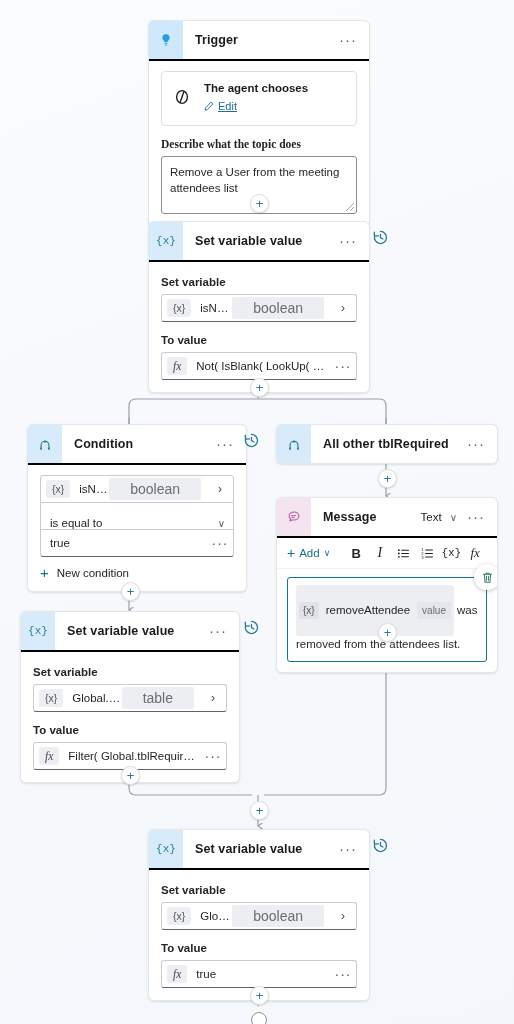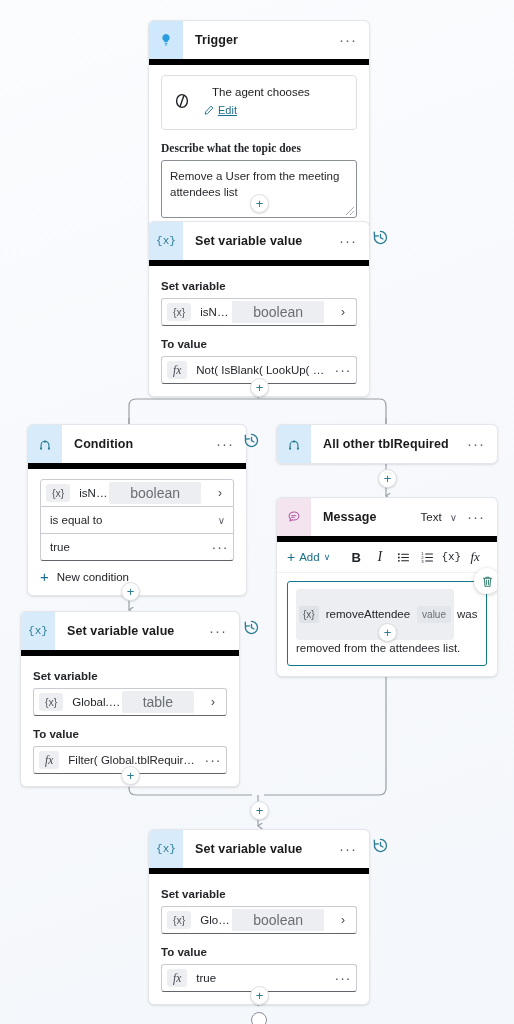--- a/index.html
+++ b/index.html
@@ -20,21 +20,21 @@
     background:#ffffff;
     border:1px solid #e3e6ea;
     border-radius:6px;
     box-shadow:0 1px 3px rgba(0,0,0,.07), 0 0.5px 1px rgba(0,0,0,.04);
     overflow:hidden;
     z-index:5;
   }
   .card-head{
     display:flex;align-items:center;
     height:38px;
-    border-bottom:6px solid #000000;
+    border-bottom:2px solid #000000;
     position:relative;
   }
   .head-icon{
     width:34px;height:38px;
     display:flex;align-items:center;justify-content:center;
     flex:0 0 34px;
   }
   .head-icon.blue{background:#cfe8fb;}
   .head-icon.lblue{background:#d7ebfa;}
   .head-icon.pink{background:#f3e4f0;}
@@ -80,40 +80,40 @@
   .fx-badge{
     background:#eceef1;color:#43474d;font-size:11.5px;font-style:italic;
     padding:3px 6px;margin-left:5px;border-radius:3px;font-family:"Liberation Serif",serif;
   }
   
   .agent-box{
     border:1px solid #dcdfe3;border-radius:4px;background:#fff;
     display:flex;align-items:center;padding:10px 10px;margin-bottom:12px;
   }
   .agent-txt{margin-left:12px;}
-  .agent-title{font-size:11.5px;color:#1b1b1b;font-weight:400;margin-left:8px;}
+  .agent-title{font-size:11.5px;color:#1b1b1b;font-weight:700;}
   .agent-edit{display:flex;align-items:center;gap:4px;margin-top:3px;}
   .agent-edit a{
     font-size:11px;color:#1b6e8c;text-decoration:underline;cursor:pointer;
   }
   .desc-label{font-size:11.5px;color:#22252a;font-weight:600;margin:2px 0 6px;font-family:Liberation Serif, serif;}
   .desc-box{
     border:1px solid #8a8f96;border-radius:3px;background:#fff;
     font-size:11.5px;color:#25282d;line-height:1.42;
     padding:7px 8px;height:42px;position:relative;
   }
   .resize-grip{
     position:absolute;right:2px;bottom:2px;width:8px;height:8px;
     background:
       linear-gradient(135deg,transparent 46%,#a8adb4 46%,#a8adb4 56%,transparent 56%),
       linear-gradient(135deg,transparent 70%,#a8adb4 70%,#a8adb4 80%,transparent 80%);
   }
   
   .op-row{
-    display:flex;align-items:center;justify-content:space-between;
+    display:flex;align-items:flex-end;justify-content:space-between;
     border:1px solid #c8ccd2;border-top:none;background:#fff;height:26px;
     padding-left:9px;padding-right:8px;
   }
   .op-row span.txt{font-size:11.5px;color:#22252a;}
   .val-row{
     display:flex;align-items:center;justify-content:space-between;
     border:1px solid #c8ccd2;border-top:none;border-bottom:1.6px solid #616569;
     border-radius:0 0 3px 3px;background:#fff;height:26px;padding-left:9px;
   }
   .val-row span.txt{font-size:11.5px;color:#22252a;}

